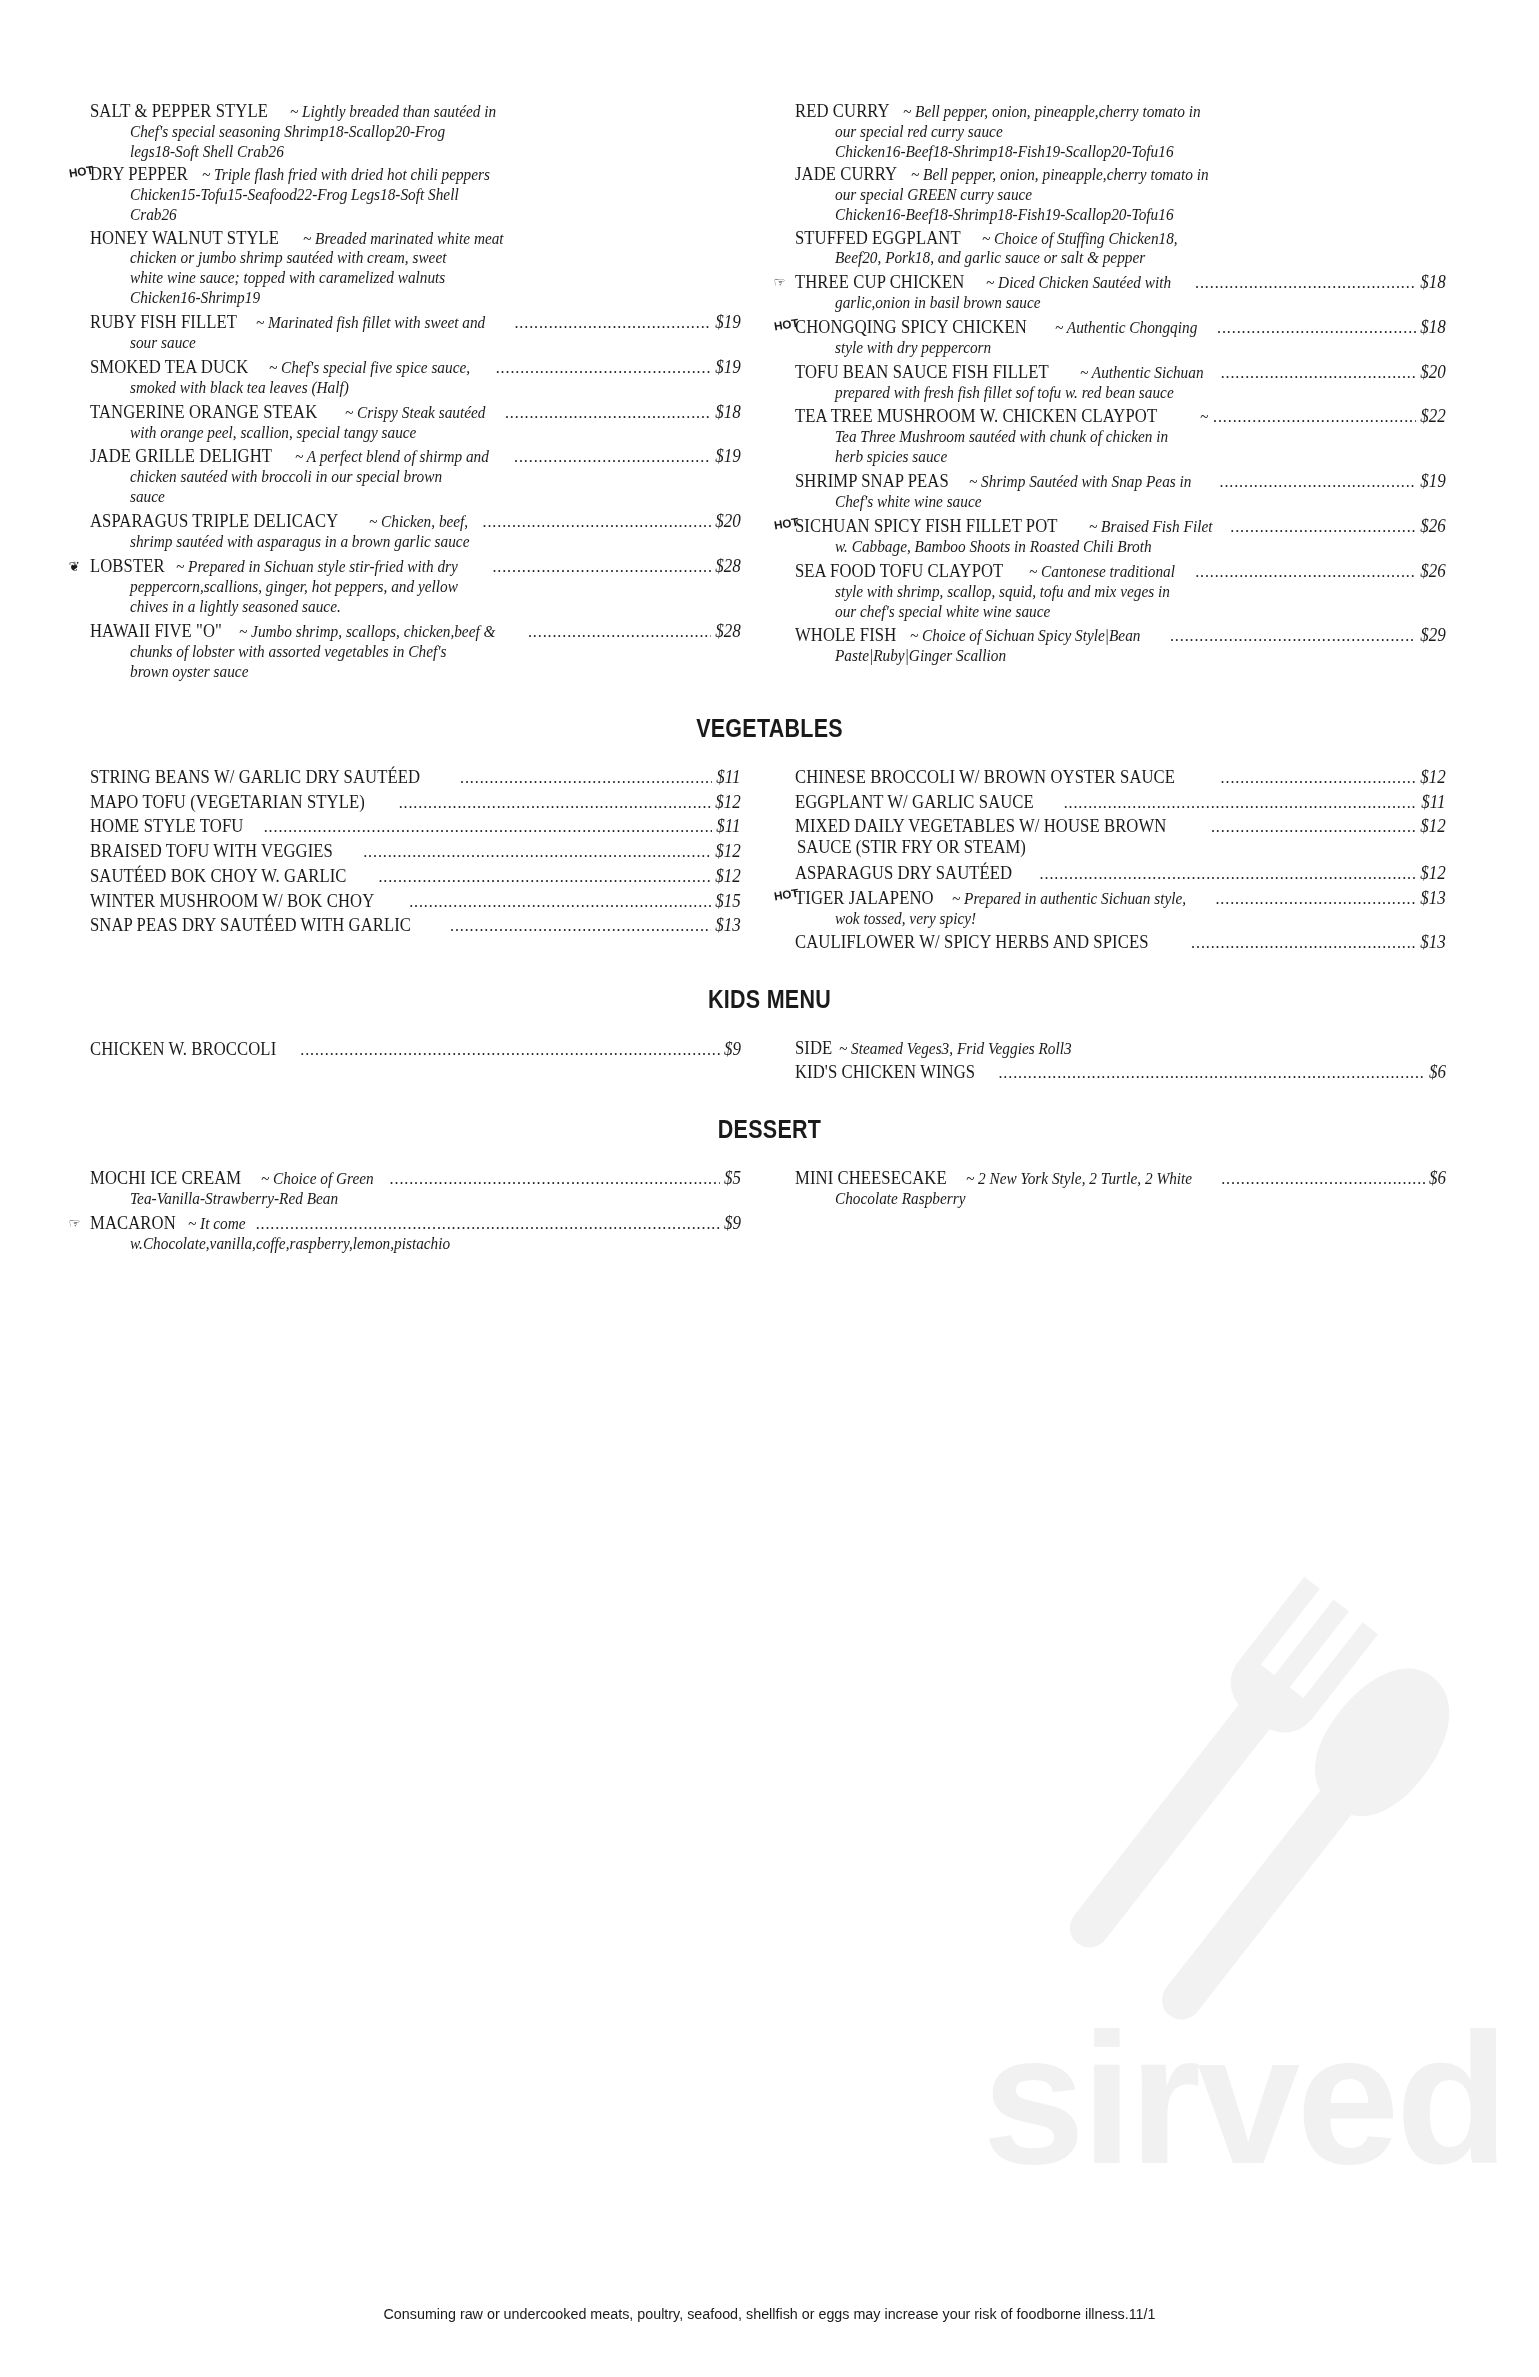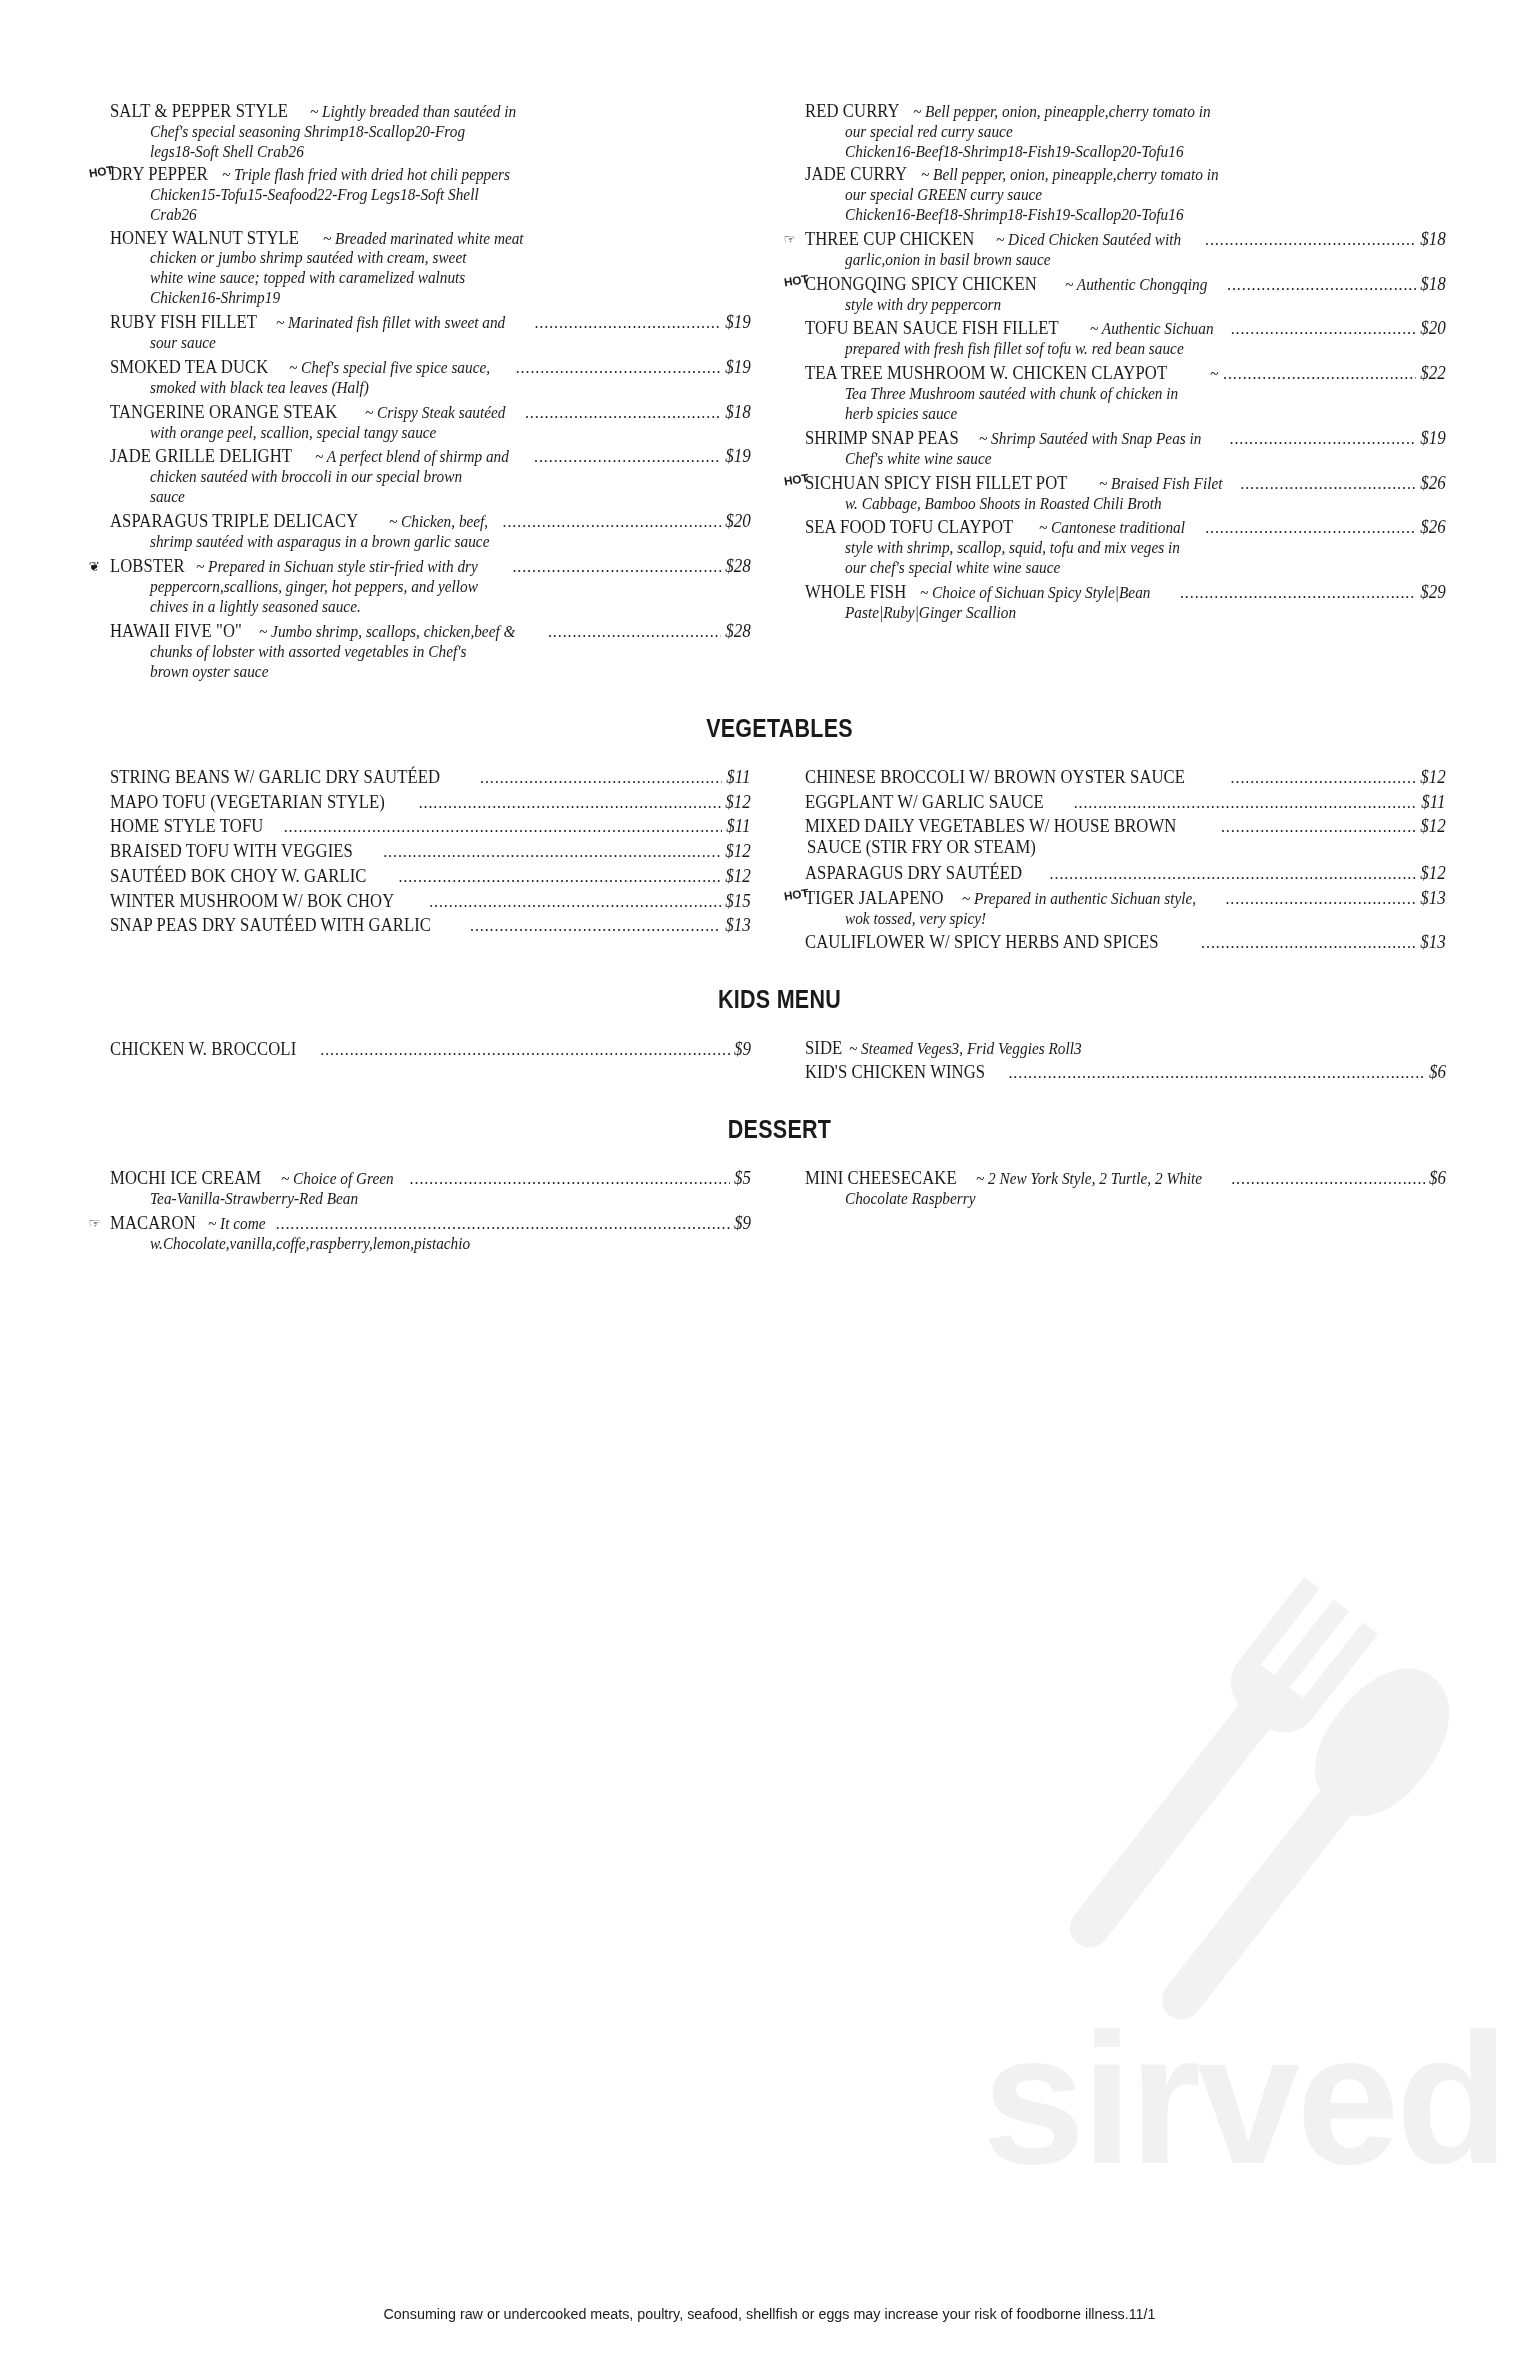--- a/index.html
+++ b/index.html
@@ -15,21 +15,21 @@
   
   .watermark { position:absolute; pointer-events:none; z-index:0; }
   .wm-utensils { right:55px; bottom:345px; width:505px; height:468px; opacity:1; }
   .wm-word {
     right:34px; bottom:185px;
     font-family:"Liberation Sans", sans-serif;
     font-weight:700; font-size:185px; letter-spacing:-3.7px;
     color:#f1f1f1; line-height:1;
   }
 
-  .page { position:relative; z-index:2; padding:0 92px; box-sizing:border-box;margin-left:20px; }
+  .page { position:relative; z-index:2; padding:0 92px; box-sizing:border-box; }
 
   
   .section-head {
     text-align:center;
     font-family:"Liberation Sans", sans-serif;
     font-weight:700;
     font-size:25px;
     letter-spacing:0.3px;
     color:#1a1a1a;
     transform:scaleX(.86);
@@ -231,20 +231,28 @@
           <div class="item-line">
             <span class="mark empty">&nbsp;</span>
             <span class="name">JADE CURRY</span>
             <span class="desc"> ~ Bell pepper, onion, pineapple,cherry tomato in</span>
           </div>
           <div class="cont">our special GREEN curry sauce</div>
           <div class="cont">Chicken16-Beef18-Shrimp18-Fish19-Scallop20-Tofu16</div>
         </div>
         <div class="item">
           <div class="item-line">
+            <span class="mark empty">&nbsp;</span>
+            <span class="name">STUFFED EGGPLANT</span>
+            <span class="desc"> ~ Choice of Stuffing Chicken18,</span>
+          </div>
+          <div class="cont">Beef20, Pork18, and garlic sauce or salt &amp; pepper</div>
+        </div>
+        <div class="item">
+          <div class="item-line">
             <span class="mark hand">☞</span>
             <span class="name">THREE CUP CHICKEN</span>
             <span class="desc"> ~ Diced Chicken Sautéed with</span>
             <span class="dots">........................................................................................................................</span>
             <span class="price">$18</span>
           </div>
           <div class="cont">garlic,onion in basil brown sauce</div>
         </div>
         <div class="item">
           <div class="item-line">

